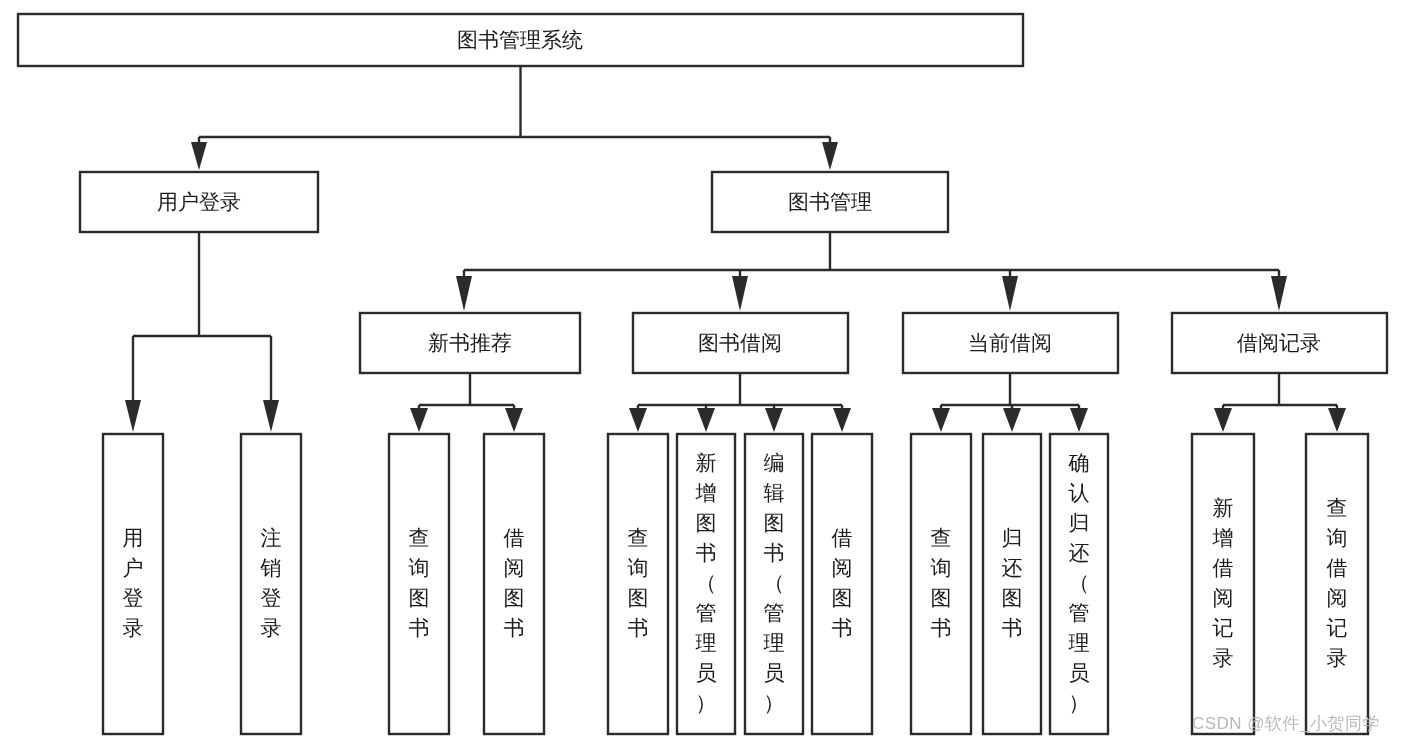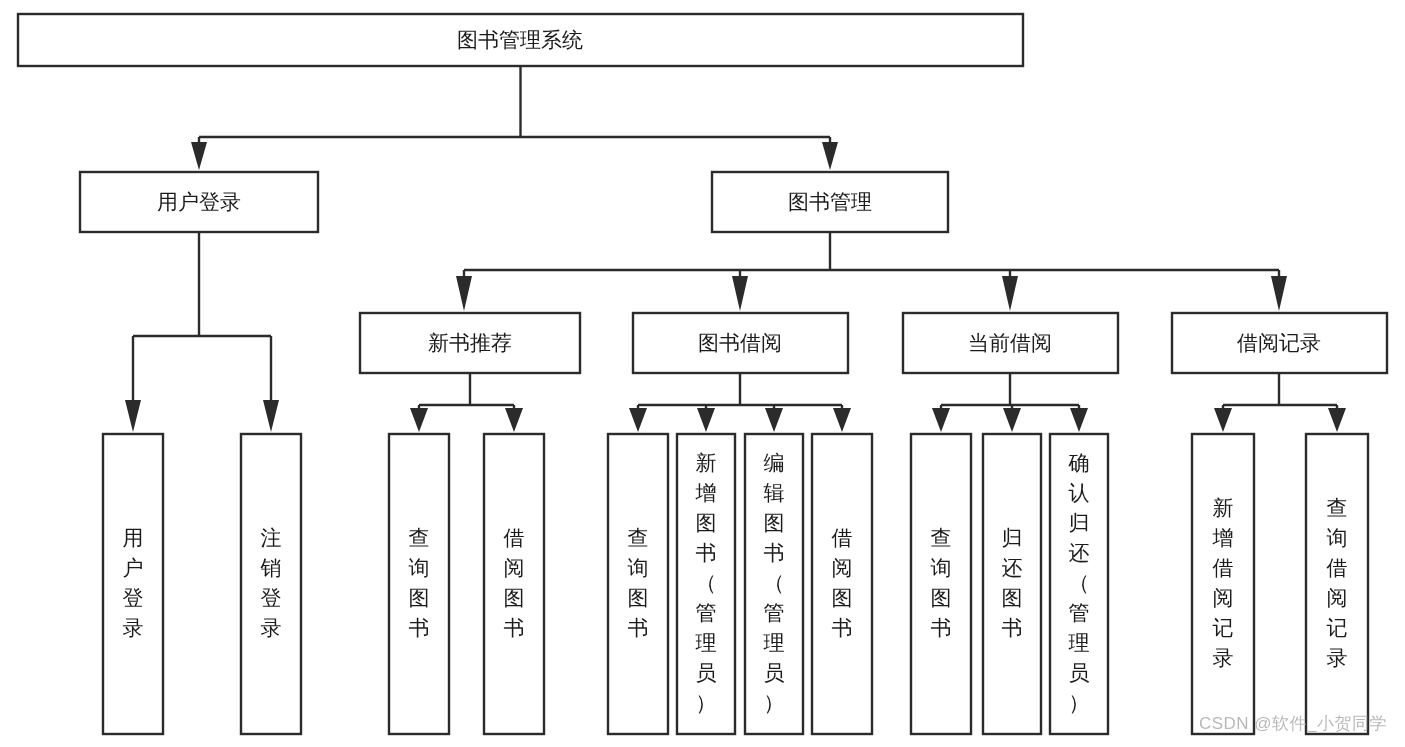--- a/index.html
+++ b/index.html
@@ -47,21 +47,21 @@
     font-family: "Liberation Sans", "DejaVu Sans", sans-serif;
     font-size: 21px;
     text-anchor: middle;
     dominant-baseline: middle;
   }
   .node-label.vertical-label {
     font-size: 21px;
   }
   .watermark {
     position: absolute;
-    right: 18px;
+    right: 25px;
     bottom: 6px;
     font-family: "Liberation Sans", "DejaVu Sans", sans-serif;
     font-size: 17px;
     color: #b9b9b9;
     letter-spacing: 0.5px;
     white-space: nowrap;
     user-select: none;
   }
 </style>
 </head>

